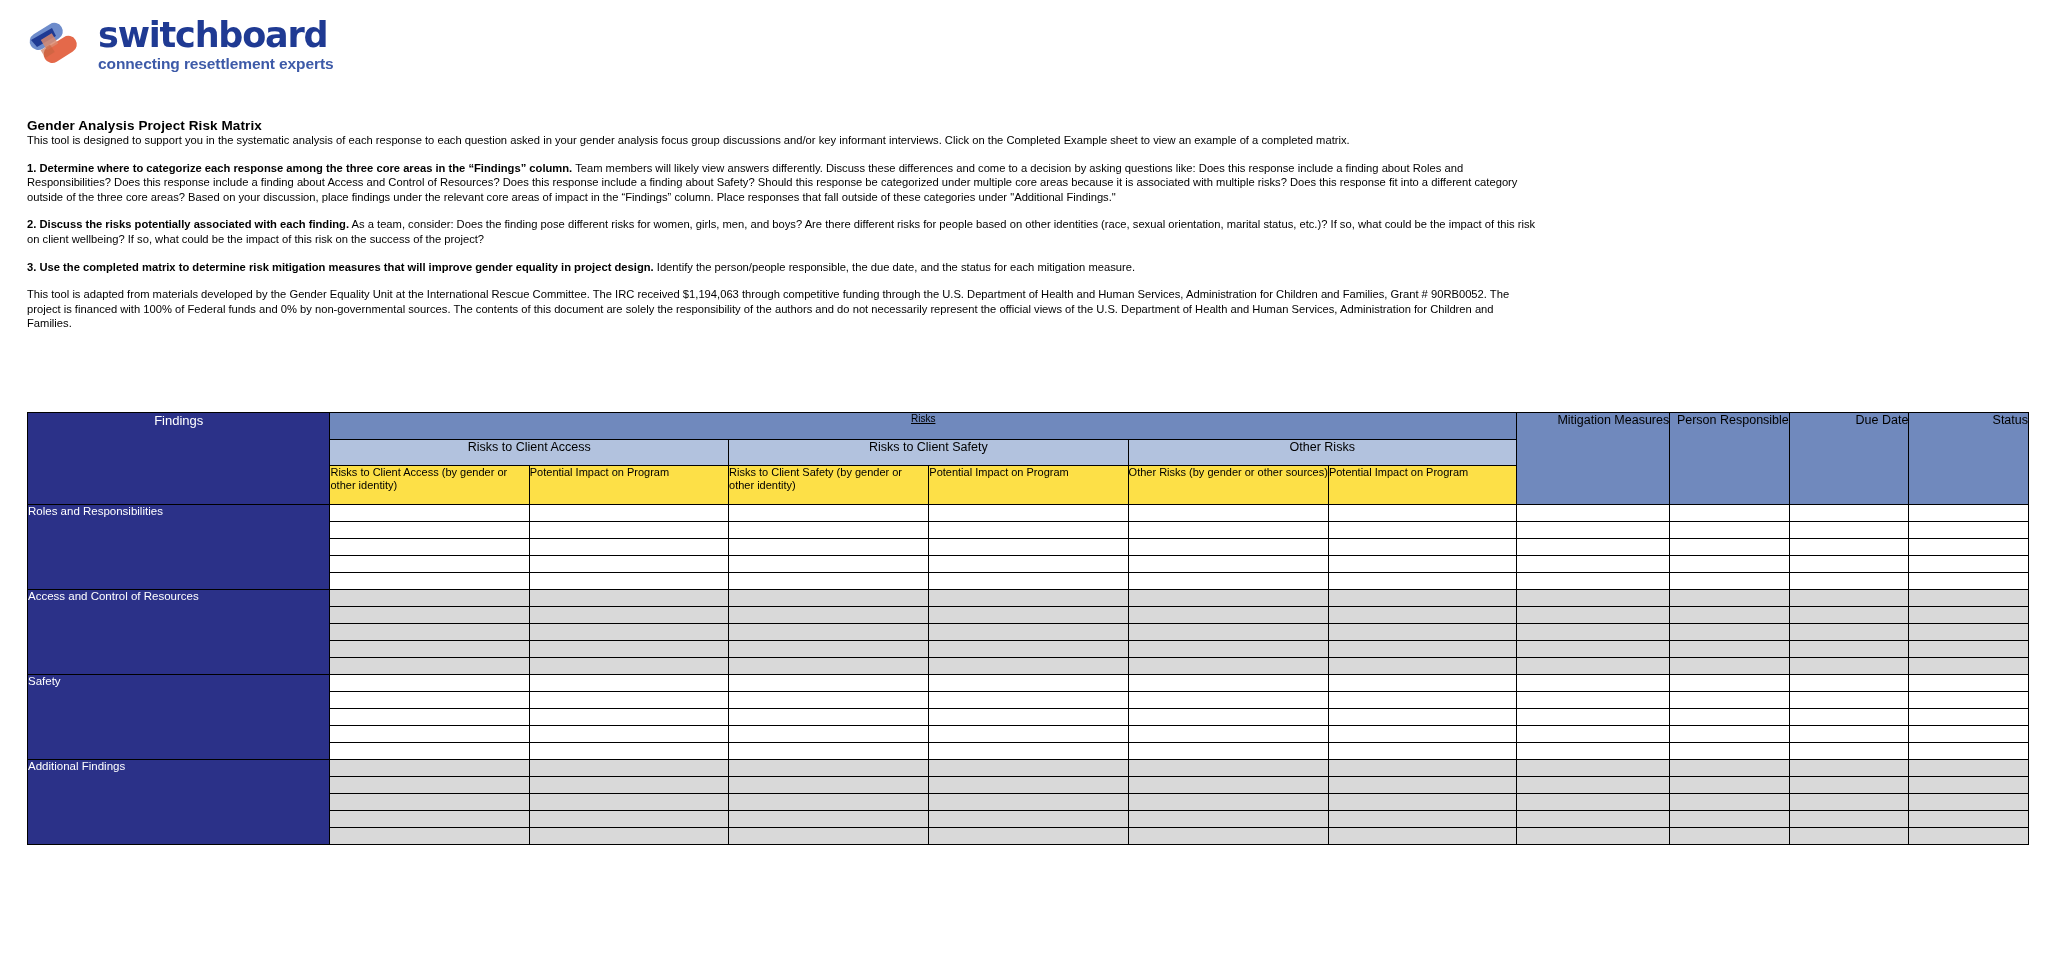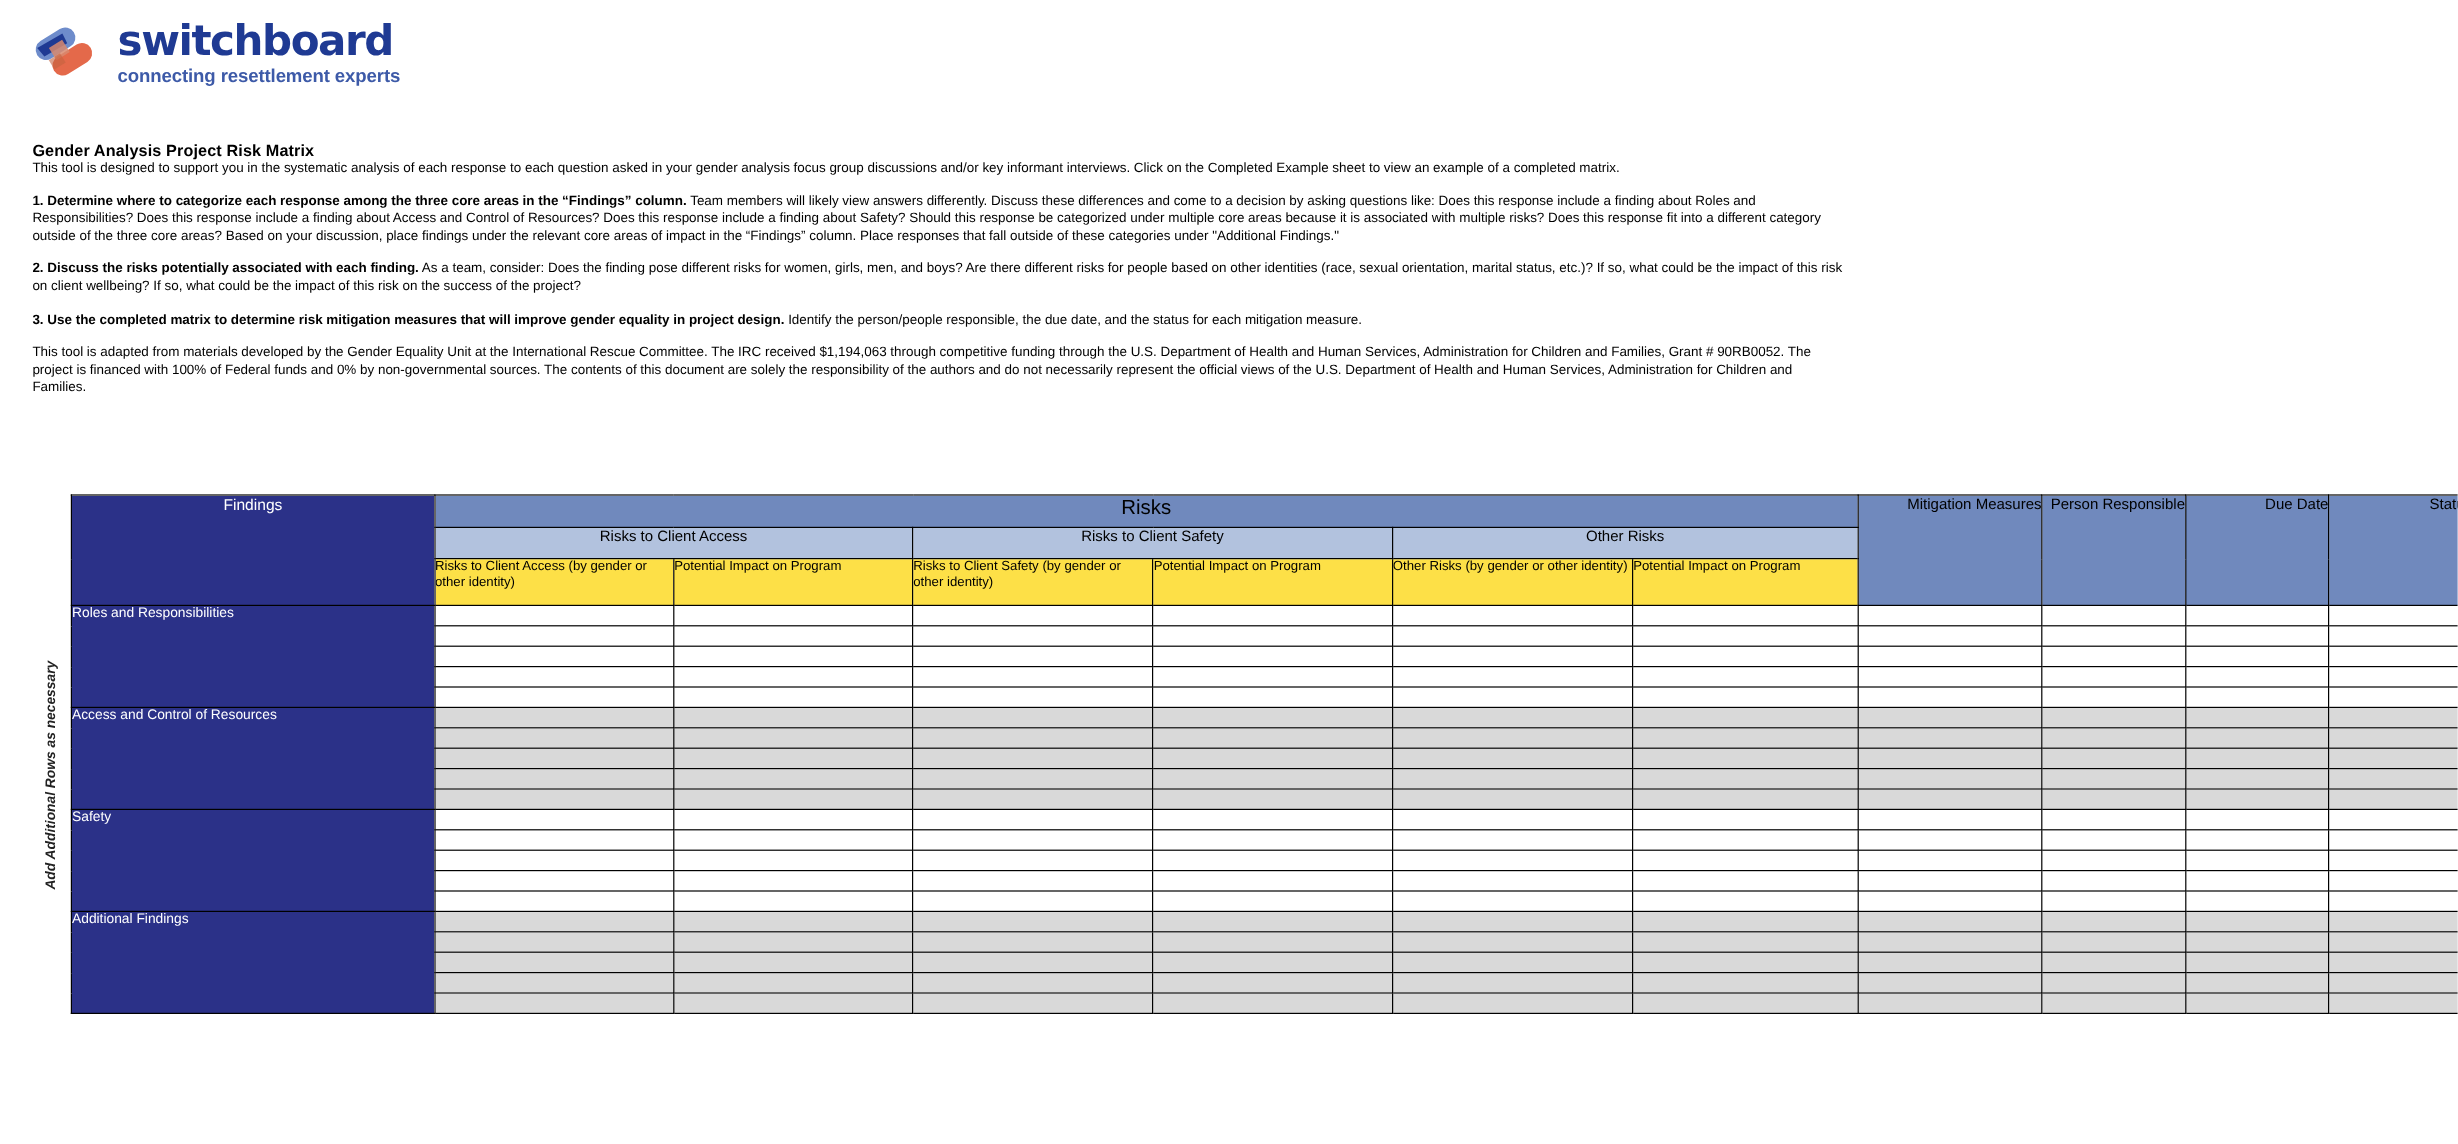--- a/index.html
+++ b/index.html
@@ -90,21 +90,20 @@
     color: #222;
     white-space: nowrap;
   }
 
   
   .matrix-wrap {
     position: absolute;
     left: 27px;
     top: 412px;
     width: 1602px;
-    margin-left: 32px;
   }
   table.matrix {
     border-collapse: collapse;
     table-layout: fixed;
     width: 2002px;
     font-size: 11px;
   }
   table.matrix td, table.matrix th {
     border: 1.6px solid #000000;
     padding: 0;
@@ -119,24 +118,25 @@
     color: #ffffff;
     font-weight: 700;
     font-size: 13px;
     text-align: center;
     vertical-align: middle;
   }
   .h-risks {
     background: #7089bd;
     color: #000000;
     font-weight: 700;
-    font-size: 17px;
+    font-size: 10px;
     text-align: center;
     vertical-align: middle;
     height: 26px;
+    text-decoration: underline;
   }
   .h-group {
     background: #b2c2de;
     color: #000000;
     font-weight: 700;
     font-size: 12.5px;
     text-align: center;
     vertical-align: middle;
     height: 25px;
   }
@@ -254,21 +254,21 @@
       <tr>
         <th class="h-group" colspan="2">Risks to Client Access</th>
         <th class="h-group" colspan="2">Risks to Client Safety</th>
         <th class="h-group" colspan="2">Other Risks</th>
       </tr>
       <tr>
         <th class="h-sub">Risks to Client Access (by gender or other identity)</th>
         <th class="h-sub">Potential Impact on Program</th>
         <th class="h-sub">Risks to Client Safety (by gender or other identity)</th>
         <th class="h-sub">Potential Impact on Program</th>
-        <th class="h-sub">Other Risks (by gender or other identity)</th>
+        <th class="h-sub">Other Risks (by gender or other sources)</th>
         <th class="h-sub">Potential Impact on Program</th>
       </tr>
     </thead>
     <tbody id="matrix-body">
         <tr class="band-white">
           <td class="cat-cell" rowspan="5">Roles and Responsibilities</td>
           <td class="data-cell"></td>
           <td class="data-cell"></td>
           <td class="data-cell"></td>
           <td class="data-cell"></td>

